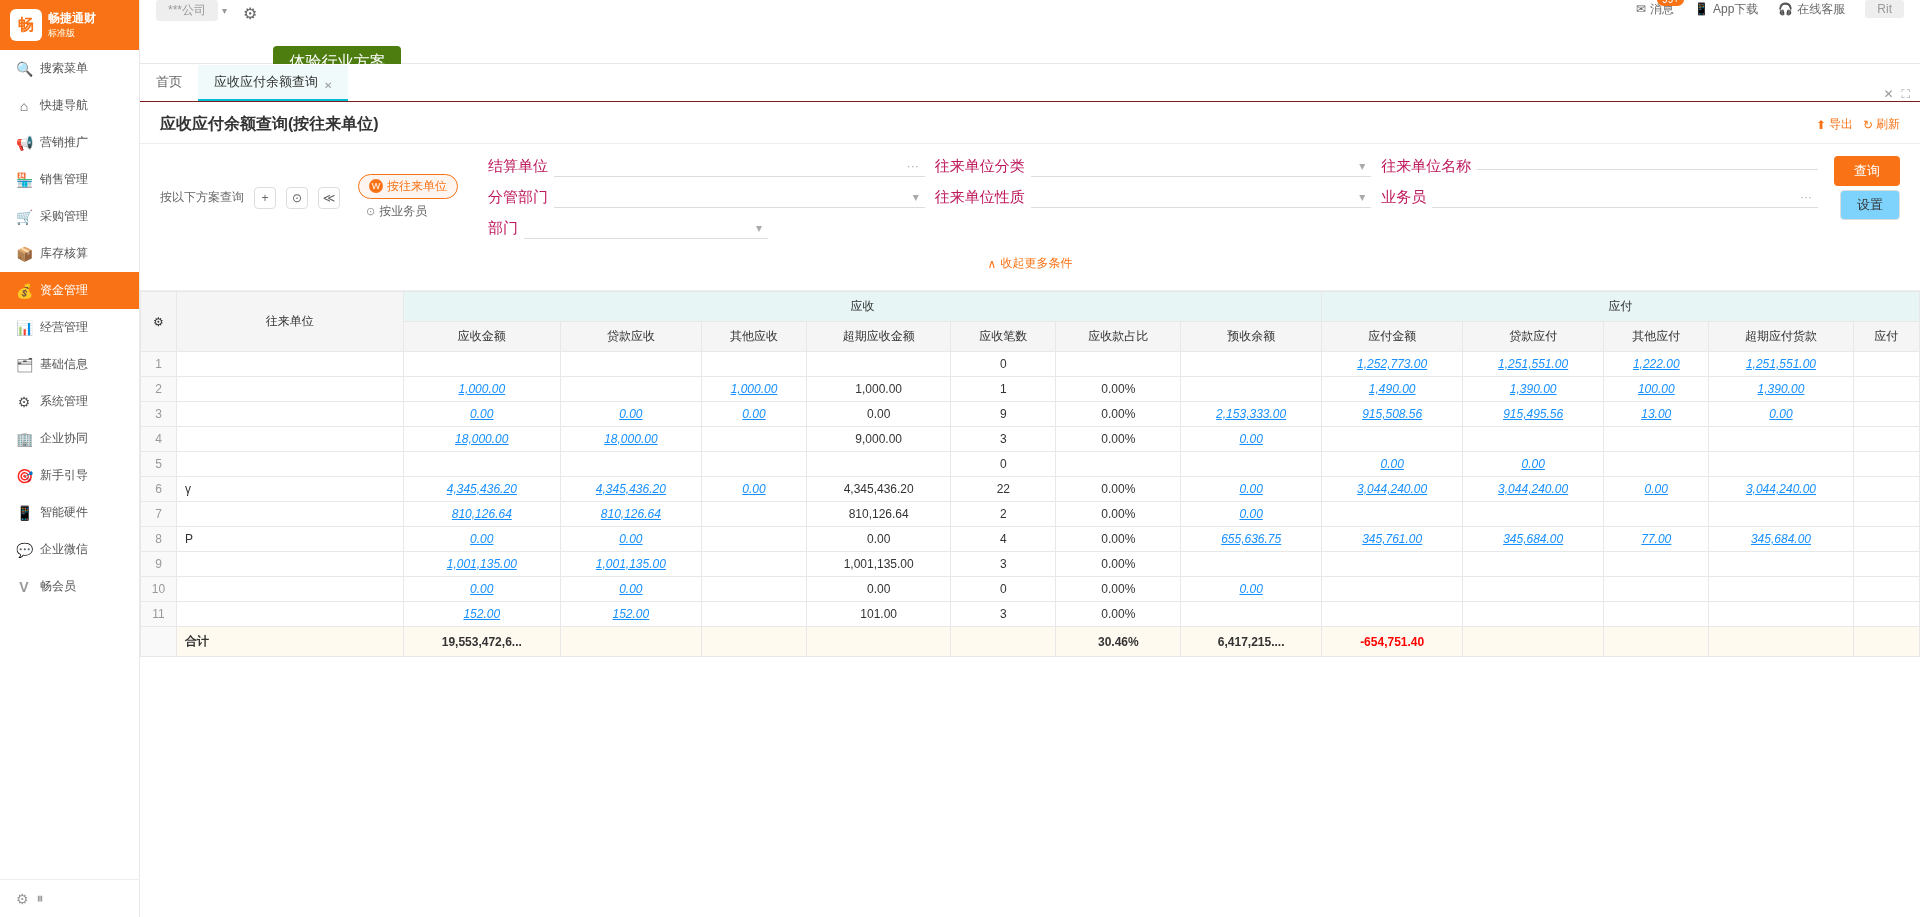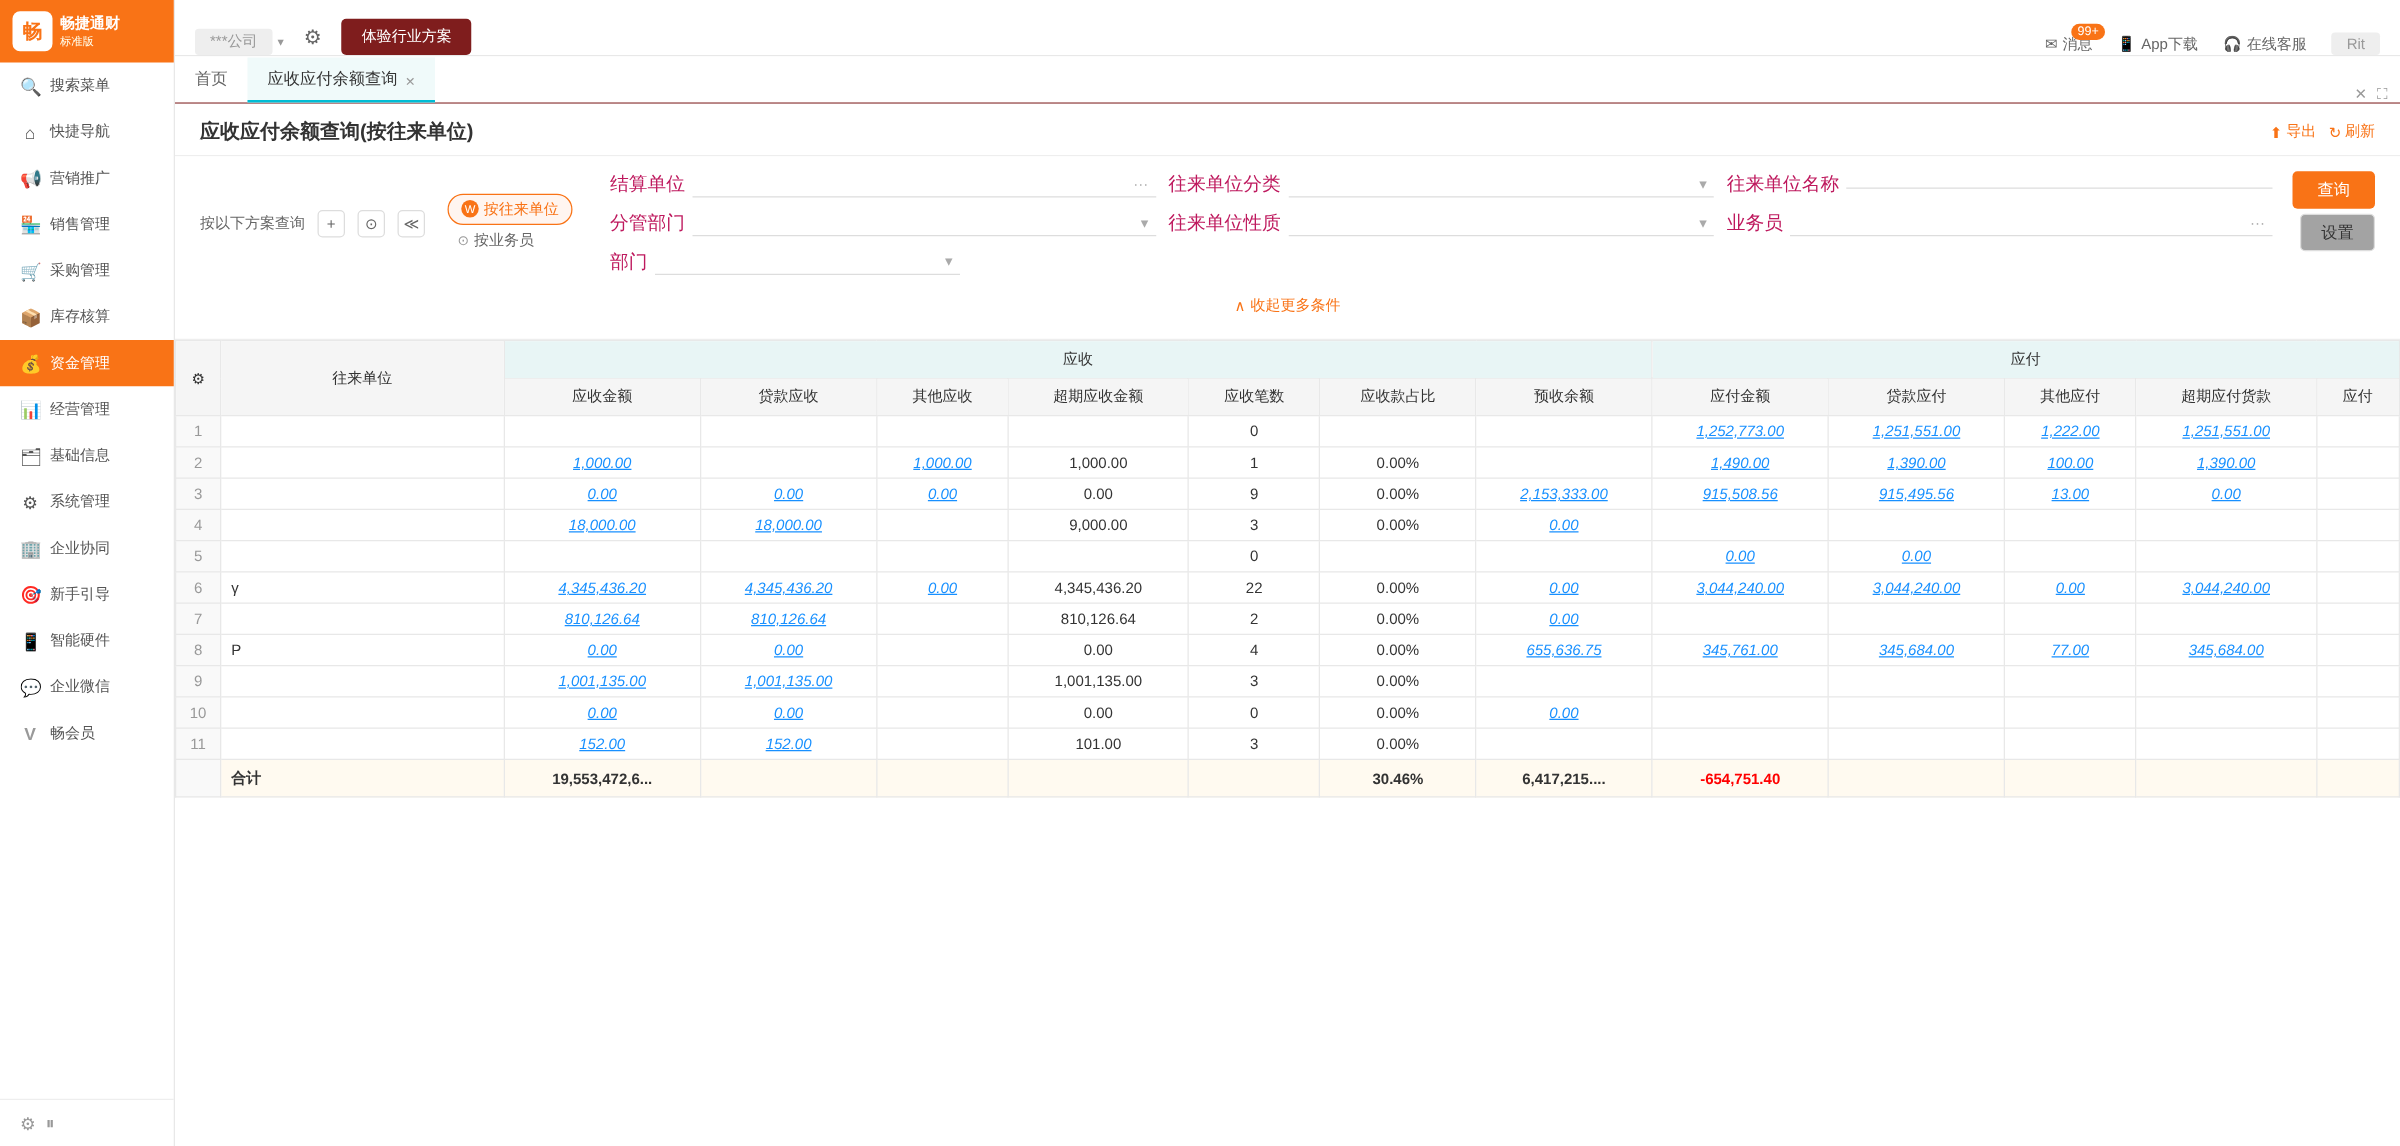--- a/index.html
+++ b/index.html
@@ -12,23 +12,23 @@
     .sidebar-item { display: flex; align-items: center; gap: 8px; padding: 10px 16px; cursor: pointer; color: #555; transition: background 0.2s; }
     .sidebar-item.active { background: #f97316; color: #fff; border-radius: 0; }
     .sidebar-item .icon { font-size: 14px; width: 16px; text-align: center; }
     .sidebar-bottom { margin-top: auto; display: flex; align-items: center; padding: 10px 16px; gap: 8px; border-top: 1px solid #eee; }
     .sidebar-bottom-icon { color: #999; cursor: pointer; font-size: 14px; }
 
     
     .main { flex: 1; display: flex; flex-direction: column; overflow: hidden; }
 
     
-    .topbar { height: 45px; background: #fff; display: flex; align-items: flex-end; padding: 0 16px; border-bottom: 1px solid #e8e8e8; gap: 12px; }
+    .topbar { height: 64px; background: #fff; display: flex; align-items: flex-start; padding: 0 16px; border-bottom: 1px solid #e8e8e8; gap: 12px; }
     .topbar-breadcrumb { color: #999; font-size: 12px; display: flex; align-items: center; gap: 4px; }
-    .topbar-btn-orange { background: #7f1d1d; color: #fff; border: none; border-radius: 4px; padding: 6px 16px; cursor: pointer; font-size: 12px; }
+    .topbar-btn-orange { background: #4d7c0f; color: #fff; border: none; border-radius: 4px; padding: 6px 16px; cursor: pointer; font-size: 16px; margin-top: 46px; }
     .topbar-icon-btn { color: #666; font-size: 16px; cursor: pointer; padding: 4px; }
     .topbar-badge { position: relative; display: inline-flex; align-items: center; gap: 4px; color: #666; cursor: pointer; font-size: 12px; }
     .badge-red { background: #f97316; color: #fff; border-radius: 10px; font-size: 10px; padding: 1px 5px; position: absolute; top: -8px; right: -10px; }
     .topbar-right { display: flex; align-items: center; gap: 16px; }
     .chevron { color: #999; font-size: 10px; }
 
     
     .tabs { display: flex; background: #fff; border-bottom: 1px solid #7f1d1d; padding: 0; height: 38px; align-items: flex-end; }
     .tab { padding: 8px 16px; cursor: pointer; color: #666; font-size: 13px; border-bottom: 2px solid transparent; display: flex; align-items: center; gap: 6px; }
     .tab.active { color: #333; border-bottom: 2px solid #00bcd4; background: #f0fafa; align-items: flex-end; }
@@ -51,21 +51,21 @@
     .filter-icon-btn { width: 22px; height: 22px; border: 1px solid #ddd; border-radius: 4px; display: inline-flex; align-items: center; justify-content: center; cursor: pointer; color: #666; font-size: 12px; }
     .filter-tag { background: #fff5f0; border: 1px solid #f97316; border-radius: 14px; padding: 3px 10px; color: #f97316; font-size: 12px; display: flex; align-items: center; gap: 4px; cursor: pointer; }
     .filter-option { display: flex; align-items: center; gap: 4px; color: #666; font-size: 12px; cursor: pointer; padding: 2px 8px; }
     .filter-field { display: flex; align-items: center; gap: 6px; flex: 1; }
     .filter-field-label { color: #be185d; font-size: 15px; white-space: nowrap; }
     .filter-collapse { display: flex; align-items: center; justify-content: center; padding: 6px; color: #f97316; cursor: pointer; font-size: 12px; gap: 4px; }
 
     
     .query-buttons { display: flex; flex-direction: column; gap: 4px; align-items: flex-end; }
     .btn-query { background: #f97316; color: #fff; border: none; border-radius: 4px; padding: 6px 20px; cursor: pointer; font-size: 13px; }
-    .btn-setting { background: #a3a3a3; color: #333; border: 1px solid #ddd; border-radius: 4px; padding: 5px 16px; cursor: pointer; font-size: 13px; }
+    .btn-setting { background: #7dd3fc; color: #333; border: 1px solid #ddd; border-radius: 4px; padding: 5px 16px; cursor: pointer; font-size: 13px; }
 
     
     .table-container { flex: 1; overflow: auto; background: #fff; margin: 0; }
     table { width: 100%; border-collapse: collapse; font-size: 12px; }
     thead tr th { background: #f5f5f5; border: 1px solid #e8e8e8; padding: 6px 8px; text-align: center; color: #333; font-weight: normal; white-space: nowrap; position: sticky; top: 0; z-index: 2; }
     thead tr th.group-header { background: #e8f5f5; color: #333; }
     tbody tr td { border: 1px solid #e8e8e8; padding: 5px 8px; text-align: center; color: #333; white-space: nowrap; }
     tbody tr td.underline { text-decoration: underline; color: #1890ff; cursor: pointer; font-style: italic; }
     .col-index { width: 36px; background: #f9f9f9; color: #999; }
     .col-name { text-align: left; min-width: 140px; }

